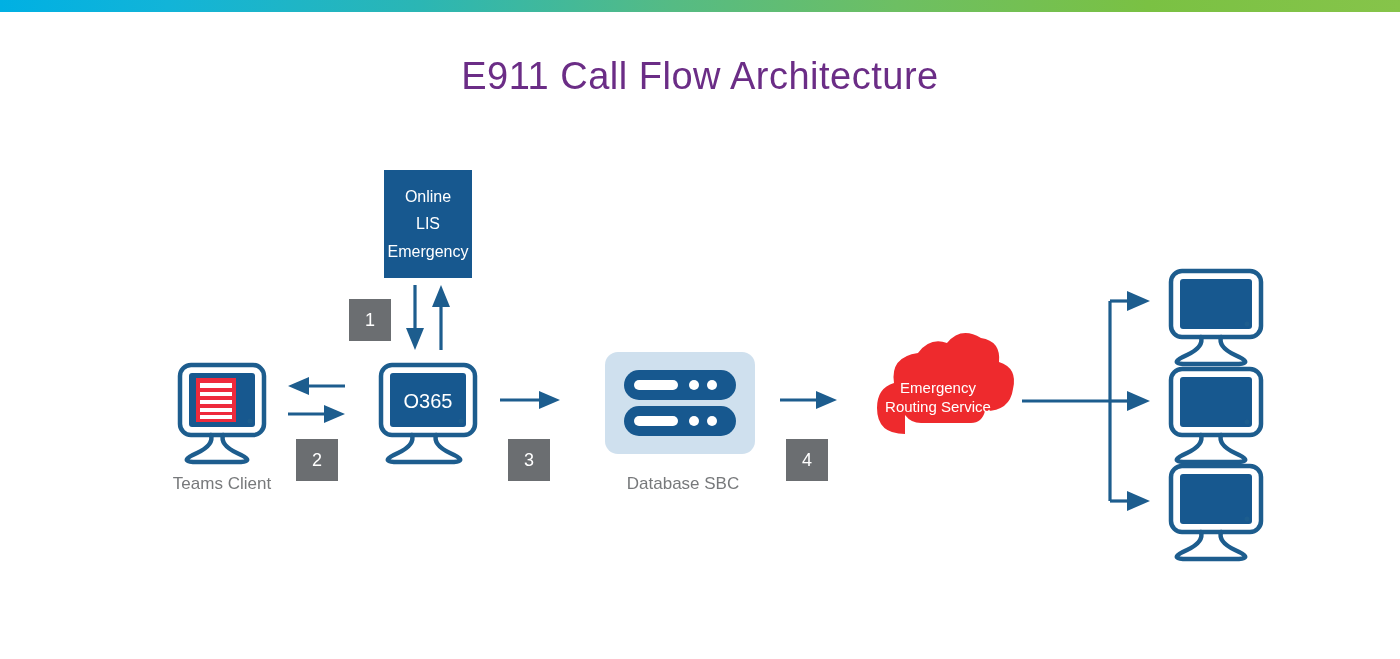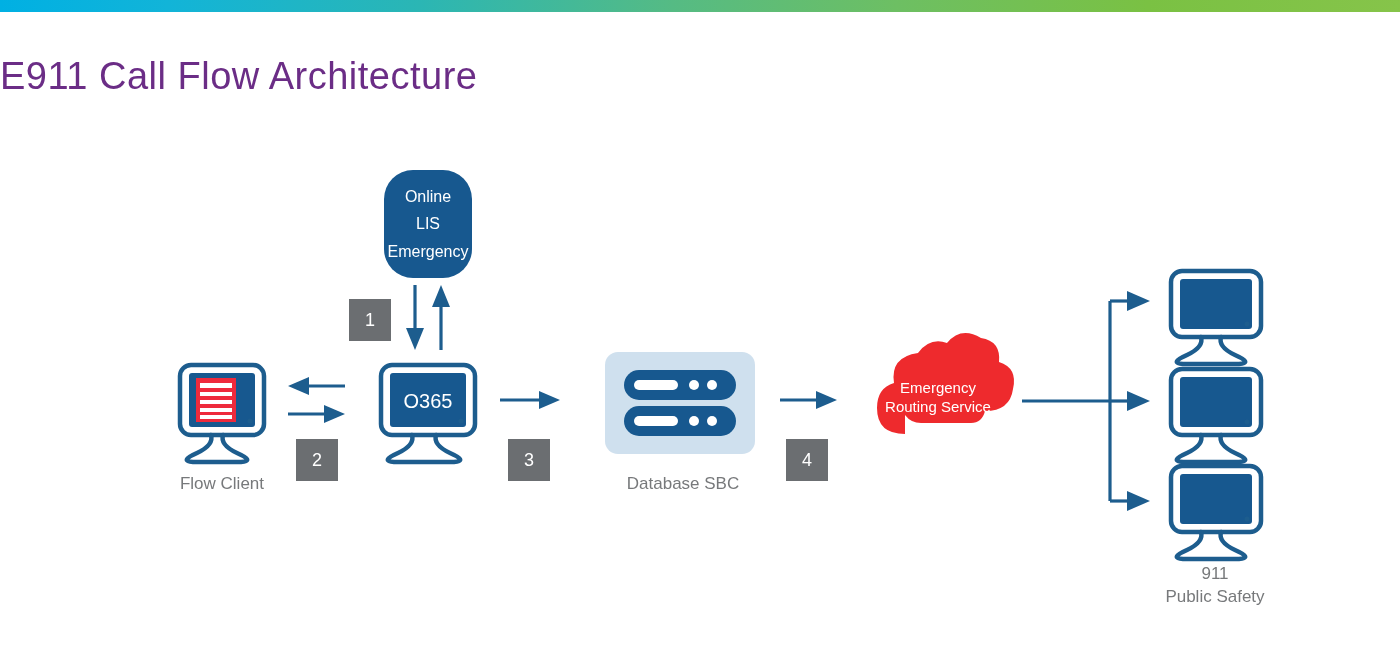--- a/index.html
+++ b/index.html
@@ -18,20 +18,21 @@
     position: absolute;
     left: 0; top: 0;
     width: 1400px;
     height: 12px;
     background: linear-gradient(90deg, #00b0e3 0%, #12b4d8 12%, #2bb6b4 30%, #55bb84 48%, #6dbf63 64%, #7ac143 82%, #86c44a 100%);
   }
   .title {
     position: absolute;
     left: 0; top: 55px;
     width: 1400px;
+    text-align: center;
     font-size: 38px;
     color: #6b2d86;
     letter-spacing: 0.5px;
     font-weight: 400;
   }
   .stage {
     position: absolute;
     left: 0; top: 0;
     width: 1400px;
     height: 659px;
@@ -44,21 +45,20 @@
     width: 88px; height: 108px;
     background: #17588f;
     color: #ffffff;
     display: flex;
     flex-direction: column;
     align-items: center;
     justify-content: center;
     font-size: 16px;
     line-height: 1.72;
     text-align: center;
-    border-radius: 29px;
   }
   .lis-box span { display: block; white-space: nowrap; }
 
   
   .badge {
     width: 42px; height: 42px;
     background: #6b6e71;
     color: #ffffff;
     display: flex;
     align-items: center;
@@ -215,18 +215,16 @@
     <span>Online</span>
     <span>LIS</span>
     <span>Emergency</span>
   </div>
 
   <div class="node badge badge-1">1</div>
   <div class="node badge badge-2">2</div>
   <div class="node badge badge-3">3</div>
   <div class="node badge badge-4">4</div>
 
-  <div class="node caption cap-teams">Flow Client</div>
+  <div class="node caption cap-teams">Teams Client</div>
   <div class="node caption cap-sbc">Database SBC</div>
-  <div class="node caption cap-911">911
-Public Safety</div>
 
 </div>
 
 </body></html>

